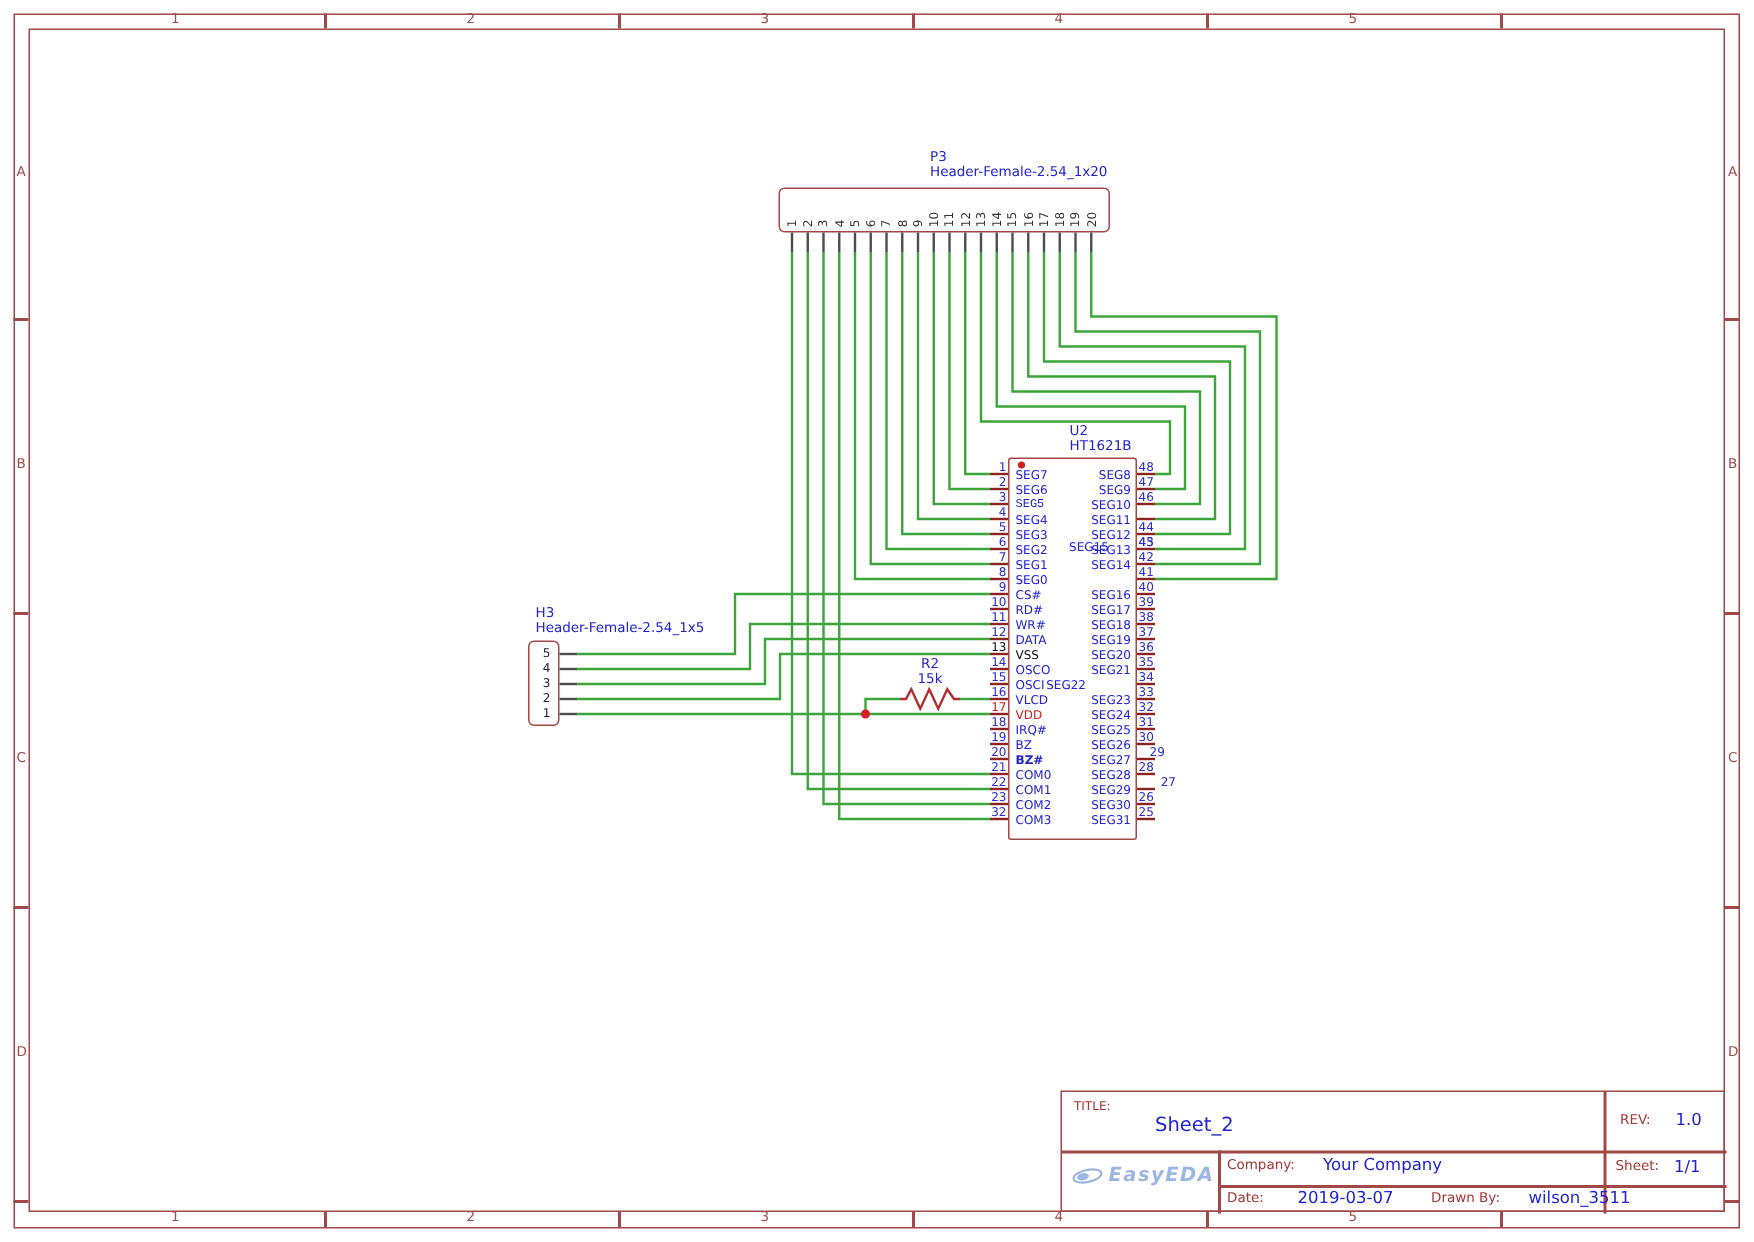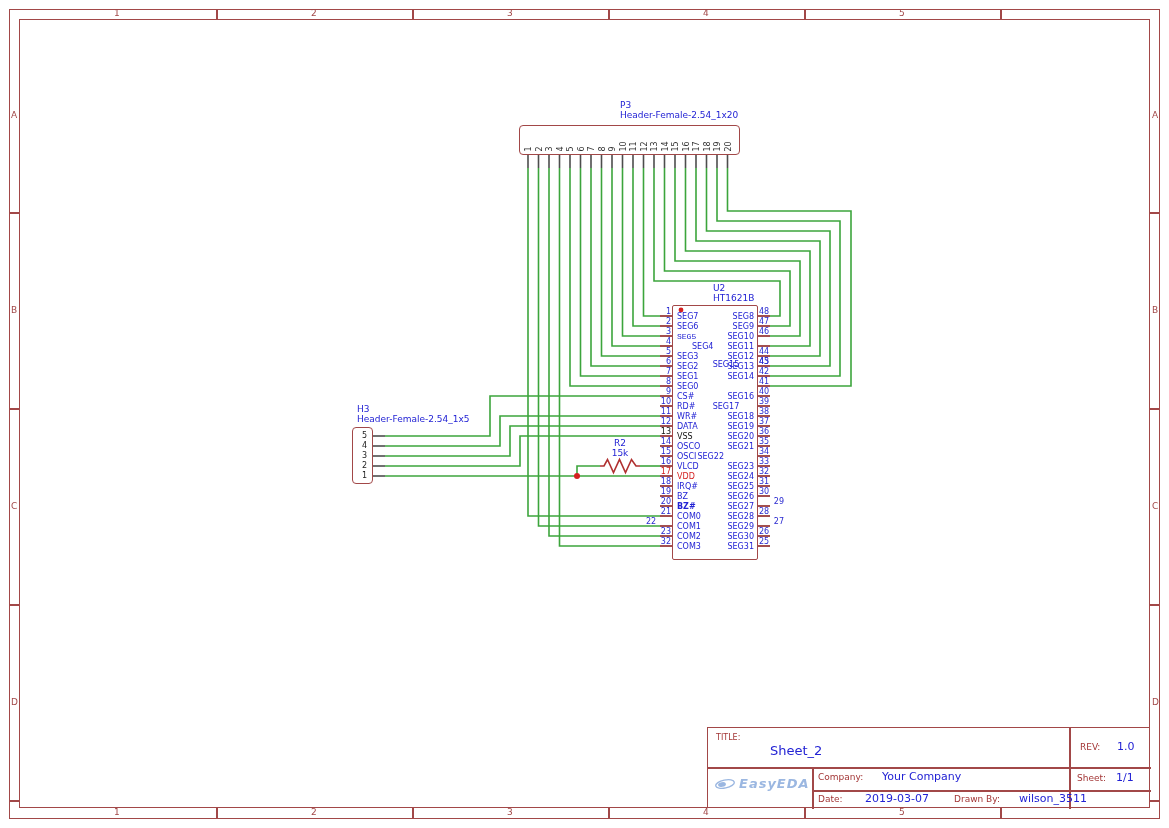--- a/index.html
+++ b/index.html
@@ -250,21 +250,21 @@
     <div class="hnum" style="left: 354px; top: 451px; width: 13px; text-align: right;">3</div>
     <div class="hnum" style="left: 354px; top: 461px; width: 13px; text-align: right;">2</div>
     <div class="hnum" style="left: 354px; top: 471px; width: 13px; text-align: right;">1</div>
     <div class="pinnum" style="left: 646px; top: 307px; width: 25px; text-align: right;">1</div>
     <div class="pinname" style="left: 677px; top: 312px;">SEG7</div>
     <div class="pinnum" style="left: 646px; top: 317px; width: 25px; text-align: right;">2</div>
     <div class="pinname" style="left: 677px; top: 322px;">SEG6</div>
     <div class="pinnum" style="left: 646px; top: 327px; width: 25px; text-align: right;">3</div>
     <div class="pinname" style="left: 677px; top: 332px; font-family: Liberation Mono, monospace;">SEG5</div>
     <div class="pinnum" style="left: 646px; top: 337px; width: 25px; text-align: right;">4</div>
-    <div class="pinname" style="left: 677px; top: 342px; margin-left: 15px;">SEG4</div>
+    <div class="pinname" style="left: 677px; top: 342px;">SEG4</div>
     <div class="pinnum" style="left: 646px; top: 347px; width: 25px; text-align: right;">5</div>
     <div class="pinname" style="left: 677px; top: 352px;">SEG3</div>
     <div class="pinnum" style="left: 646px; top: 357px; width: 25px; text-align: right;">6</div>
     <div class="pinname" style="left: 677px; top: 362px;">SEG2</div>
     <div class="pinnum" style="left: 646px; top: 367px; width: 25px; text-align: right;">7</div>
     <div class="pinname" style="left: 677px; top: 372px;">SEG1</div>
     <div class="pinnum" style="left: 646px; top: 377px; width: 25px; text-align: right;">8</div>
     <div class="pinname" style="left: 677px; top: 382px;">SEG0</div>
     <div class="pinnum" style="left: 646px; top: 387px; width: 25px; text-align: right;">9</div>
     <div class="pinname" style="left: 677px; top: 392px;">CS#</div>
@@ -285,21 +285,21 @@
     <div class="pinnum" style="left: 646px; top: 467px; width: 25px; text-align: right; color: rgb(212, 32, 32);">17</div>
     <div class="pinname" style="left: 677px; top: 472px; color: rgb(212, 32, 32);">VDD</div>
     <div class="pinnum" style="left: 646px; top: 477px; width: 25px; text-align: right;">18</div>
     <div class="pinname" style="left: 677px; top: 482px;">IRQ#</div>
     <div class="pinnum" style="left: 646px; top: 487px; width: 25px; text-align: right;">19</div>
     <div class="pinname" style="left: 677px; top: 492px;">BZ</div>
     <div class="pinnum" style="left: 646px; top: 497px; width: 25px; text-align: right;">20</div>
     <div class="pinname" style="left: 677px; top: 502px; font-weight: bold;">BZ#</div>
     <div class="pinnum" style="left: 646px; top: 507px; width: 25px; text-align: right;">21</div>
     <div class="pinname" style="left: 677px; top: 512px;">COM0</div>
-    <div class="pinnum" style="left: 646px; top: 517px; width: 25px; text-align: left;">22</div>
+    <div class="pinnum" style="left: 646px; top: 517px; width: 25px; text-align: right;">22</div>
     <div class="pinname" style="left: 677px; top: 522px;">COM1</div>
     <div class="pinnum" style="left: 646px; top: 527px; width: 25px; text-align: right;">23</div>
     <div class="pinname" style="left: 677px; top: 532px;">COM2</div>
     <div class="pinnum" style="left: 646px; top: 537px; width: 25px; text-align: right;">32</div>
     <div class="pinname" style="left: 677px; top: 542px;">COM3</div>
     <div class="pinnum" style="left: 759px; top: 307px; width: 25px; text-align: left;">48</div>
     <div class="pinname" style="left: 698px; top: 312px; width: 56px; text-align: right;">SEG8</div>
     <div class="pinnum" style="left: 759px; top: 317px; width: 25px; text-align: left;">47</div>
     <div class="pinname" style="left: 698px; top: 322px; width: 56px; text-align: right;">SEG9</div>
     <div class="pinnum" style="left: 759px; top: 327px; width: 25px; text-align: left;">46</div>
@@ -310,40 +310,40 @@
     <div class="pinname" style="left: 698px; top: 352px; width: 56px; text-align: right;">SEG12</div>
     <div class="pinnum" style="left: 759px; top: 357px; width: 25px; text-align: left;">43</div>
     <div class="pinname" style="left: 698px; top: 362px; width: 56px; text-align: right;">SEG13</div>
     <div class="pinnum" style="left: 759px; top: 367px; width: 25px; text-align: left;">42</div>
     <div class="pinname" style="left: 698px; top: 372px; width: 56px; text-align: right;">SEG14</div>
     <div class="pinnum" style="left: 759px; top: 377px; width: 25px; text-align: left;">41</div>
     <div class="pinname" style="left: 698px; top: 360px; width: 56px; text-align: center;">SEG15</div>
     <div class="pinnum" style="left: 759px; top: 387px; width: 25px; text-align: left;">40</div>
     <div class="pinname" style="left: 698px; top: 392px; width: 56px; text-align: right;">SEG16</div>
     <div class="pinnum" style="left: 759px; top: 397px; width: 25px; text-align: left;">39</div>
-    <div class="pinname" style="left: 698px; top: 402px; width: 56px; text-align: center;">SEG17</div>
+    <div class="pinname" style="left: 698px; top: 402px; width: 56px; text-align: right;">SEG17</div>
     <div class="pinnum" style="left: 759px; top: 407px; width: 25px; text-align: left;">38</div>
     <div class="pinname" style="left: 698px; top: 412px; width: 56px; text-align: right;">SEG18</div>
     <div class="pinnum" style="left: 759px; top: 417px; width: 25px; text-align: left;">37</div>
     <div class="pinname" style="left: 698px; top: 422px; width: 56px; text-align: right;">SEG19</div>
     <div class="pinnum" style="left: 759px; top: 427px; width: 25px; text-align: left;">36</div>
     <div class="pinname" style="left: 698px; top: 432px; width: 56px; text-align: right;">SEG20</div>
     <div class="pinnum" style="left: 759px; top: 437px; width: 25px; text-align: left;">35</div>
     <div class="pinname" style="left: 698px; top: 442px; width: 56px; text-align: right;">SEG21</div>
     <div class="pinnum" style="left: 759px; top: 447px; width: 25px; text-align: left;">34</div>
     <div class="pinname" style="left: 668px; top: 452px; width: 56px; text-align: right;">SEG22</div>
     <div class="pinnum" style="left: 759px; top: 457px; width: 25px; text-align: left;">33</div>
     <div class="pinname" style="left: 698px; top: 462px; width: 56px; text-align: right;">SEG23</div>
     <div class="pinnum" style="left: 759px; top: 467px; width: 25px; text-align: left;">32</div>
     <div class="pinname" style="left: 698px; top: 472px; width: 56px; text-align: right;">SEG24</div>
     <div class="pinnum" style="left: 759px; top: 477px; width: 25px; text-align: left;">31</div>
     <div class="pinname" style="left: 698px; top: 482px; width: 56px; text-align: right;">SEG25</div>
     <div class="pinnum" style="left: 759px; top: 487px; width: 25px; text-align: left;">30</div>
     <div class="pinname" style="left: 698px; top: 492px; width: 56px; text-align: right;">SEG26</div>
-    <div class="pinnum" style="left: 759px; top: 497px; width: 25px; text-align: right;">29</div>
+    <div class="pinnum" style="left: 759px; top: 497px; width: 25px; text-align: center;">29</div>
     <div class="pinname" style="left: 698px; top: 502px; width: 56px; text-align: right;">SEG27</div>
     <div class="pinnum" style="left: 759px; top: 507px; width: 25px; text-align: left;">28</div>
     <div class="pinname" style="left: 698px; top: 512px; width: 56px; text-align: right;">SEG28</div>
     <div class="pinnum" style="left: 759px; top: 517px; width: 25px; text-align: right;">27</div>
     <div class="pinname" style="left: 698px; top: 522px; width: 56px; text-align: right;">SEG29</div>
     <div class="pinnum" style="left: 759px; top: 527px; width: 25px; text-align: left;">26</div>
     <div class="pinname" style="left: 698px; top: 532px; width: 56px; text-align: right;">SEG30</div>
     <div class="pinnum" style="left: 759px; top: 537px; width: 25px; text-align: left;">25</div>
     <div class="pinname" style="left: 698px; top: 542px; width: 56px; text-align: right;">SEG31</div>
   </div>

